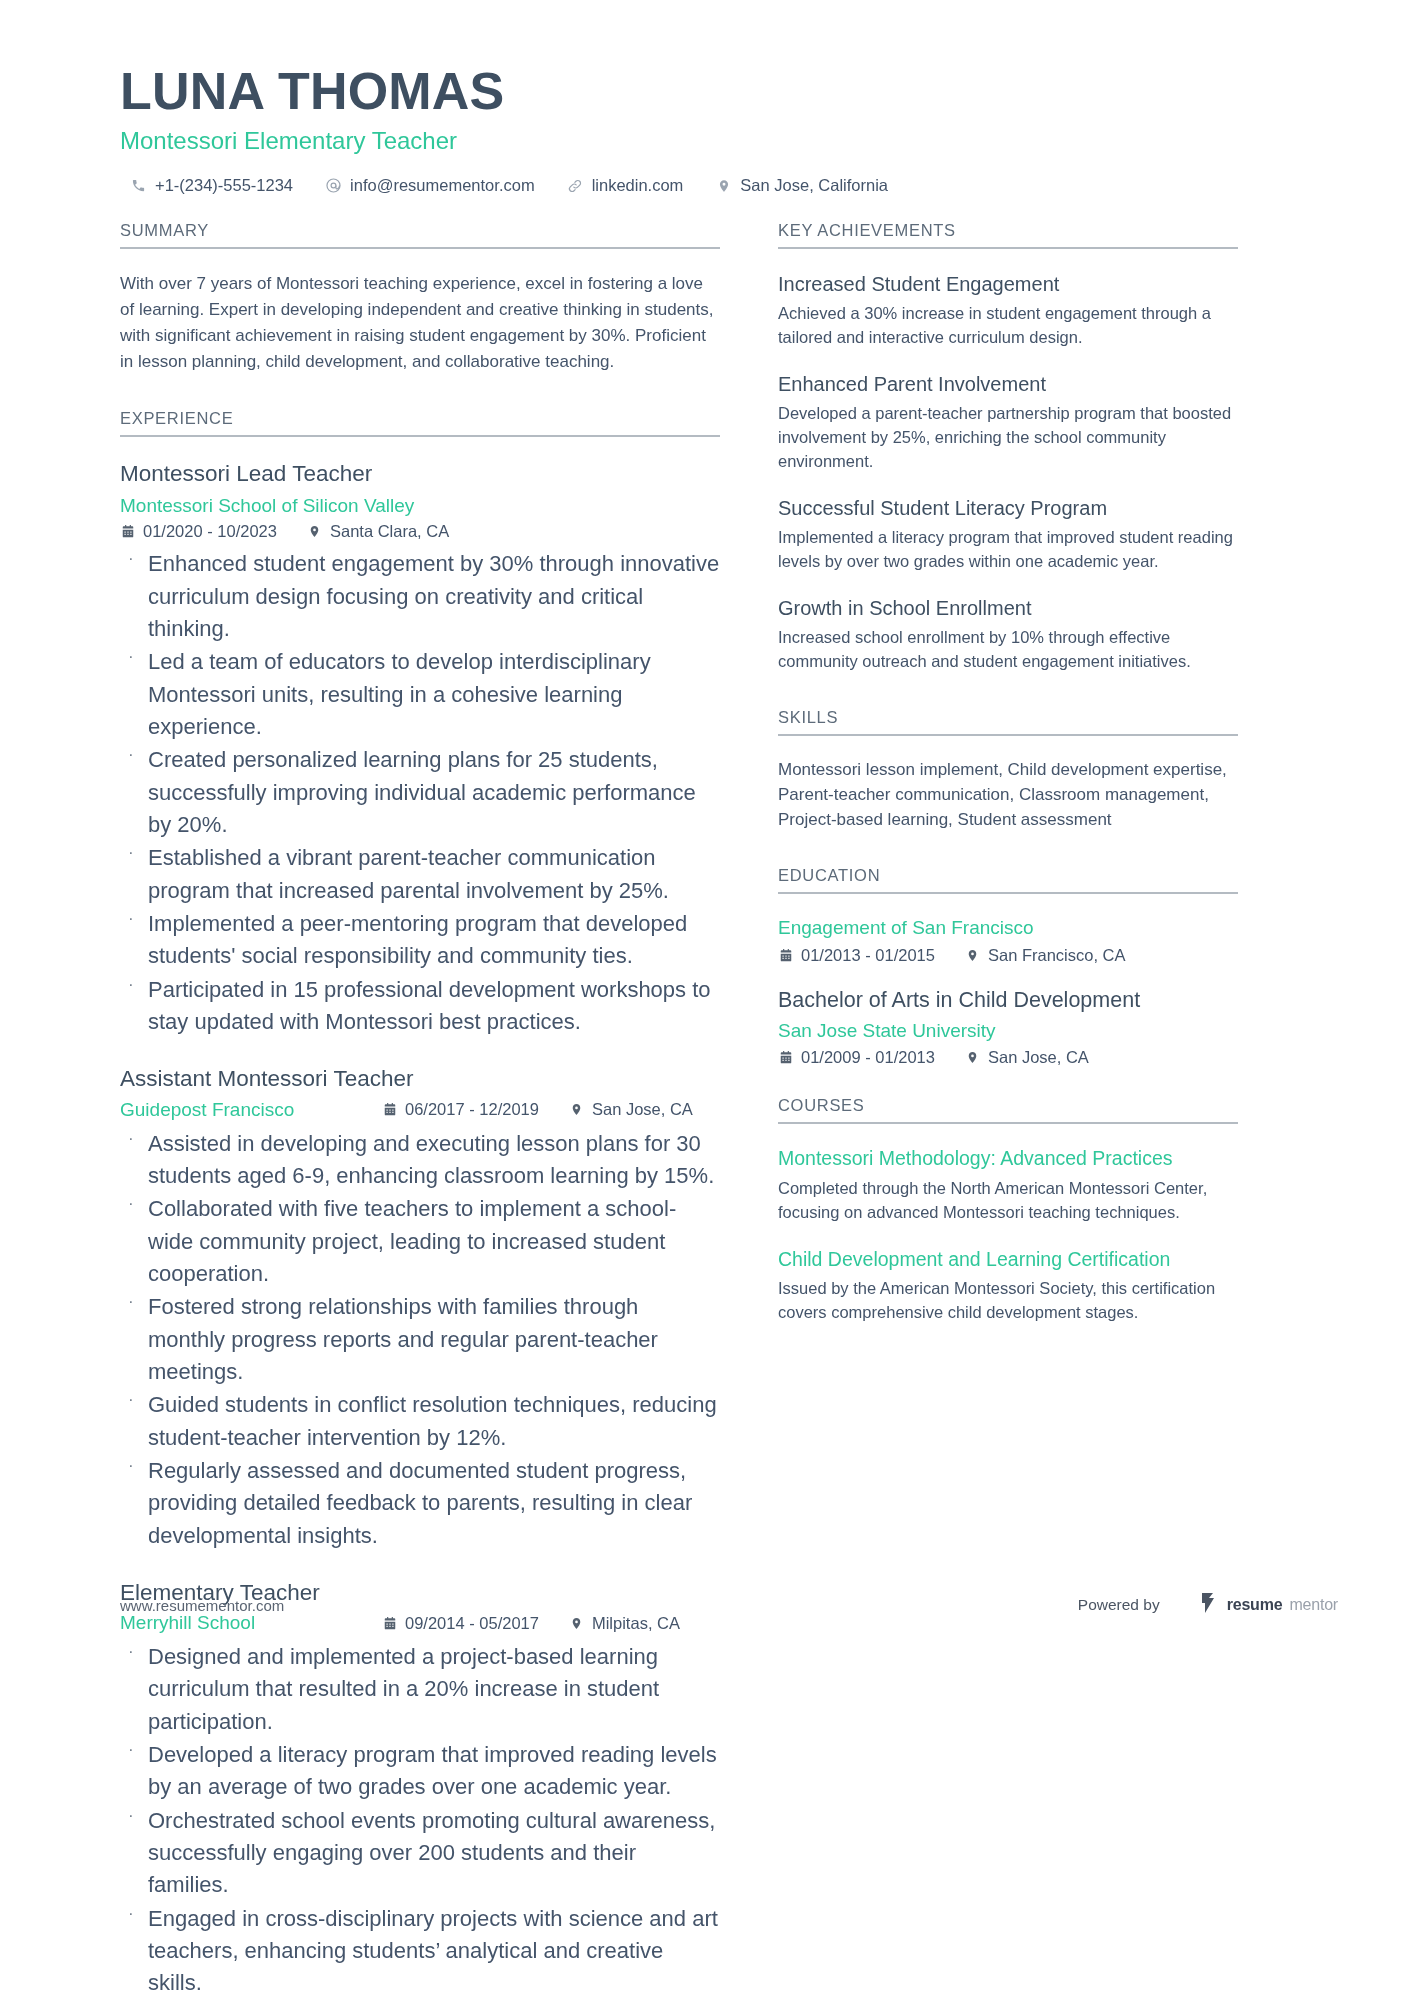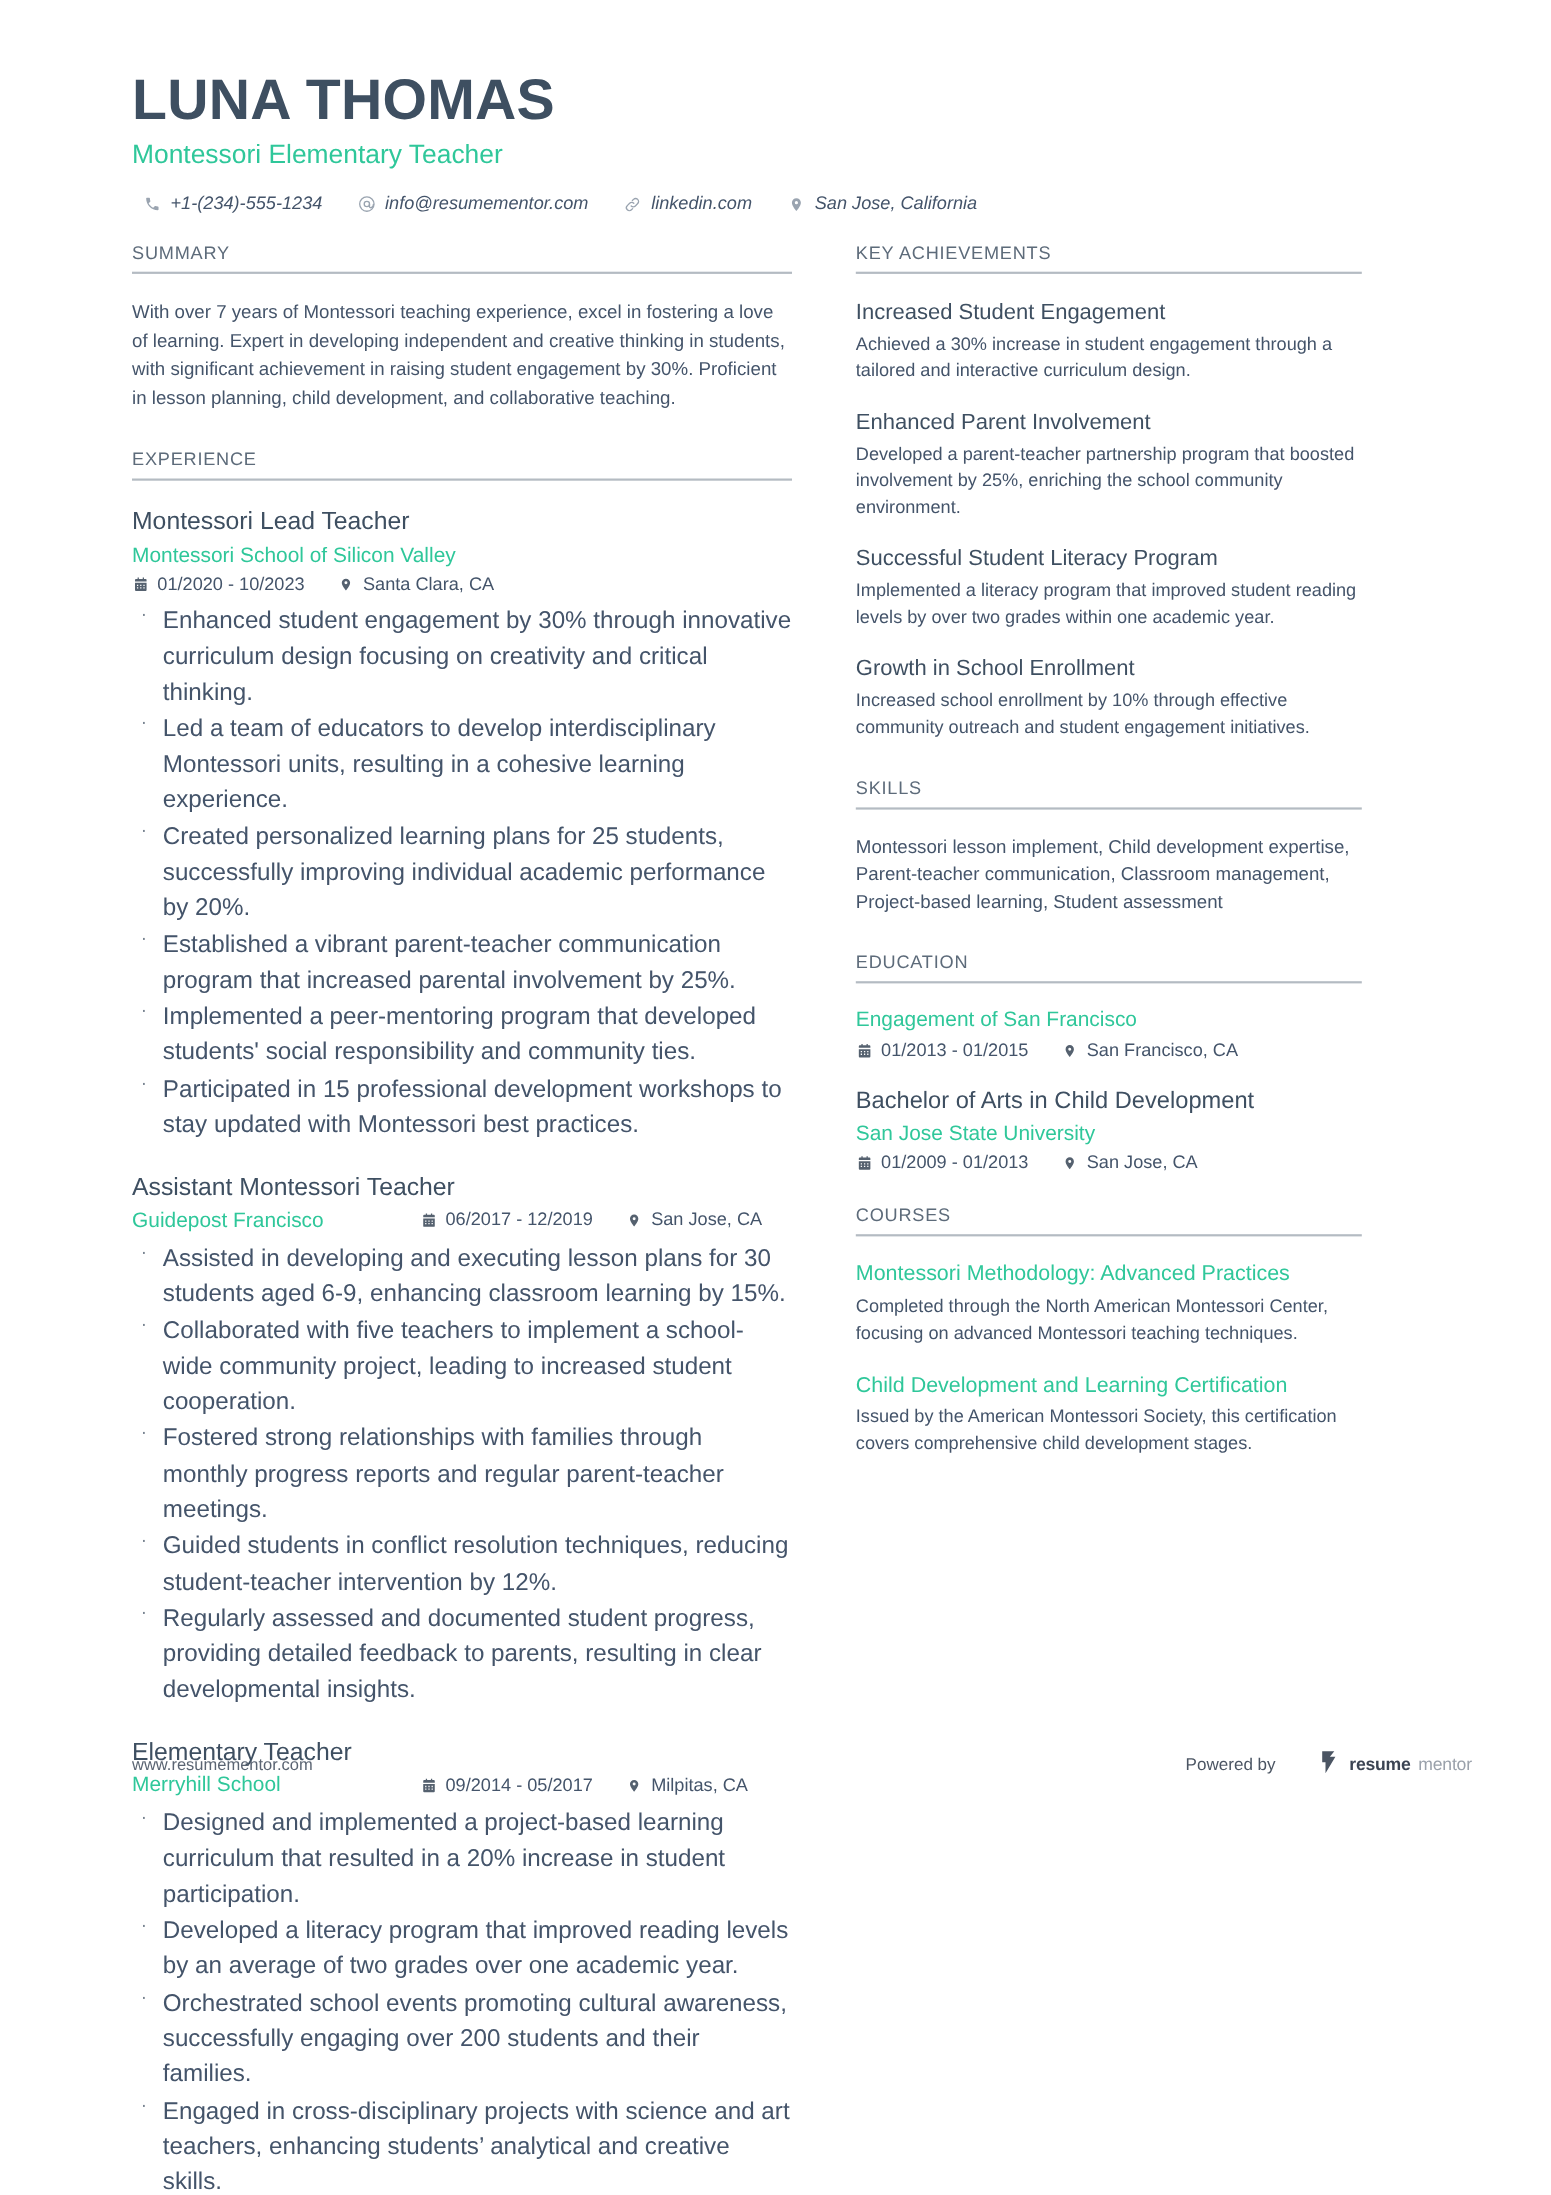--- a/index.html
+++ b/index.html
@@ -46,21 +46,20 @@
   }
 
   .contacts {
     display: flex;
     align-items: center;
     flex-wrap: wrap;
     gap: 0px;
     font-size: 16.5px;
     color: #44546a;
     padding-left: 10px;
-    font-style: italic;
   }
 
   .contact-item {
     display: inline-flex;
     align-items: center;
     margin-right: 32px;
     white-space: nowrap;
   }
 
   .contact-item .ico {

